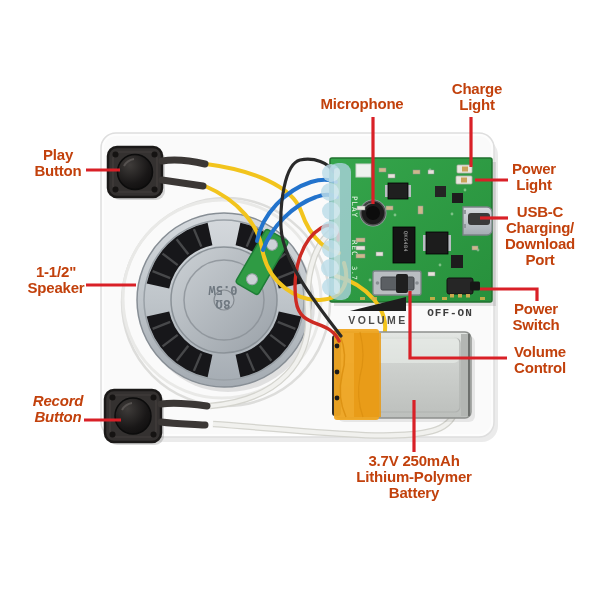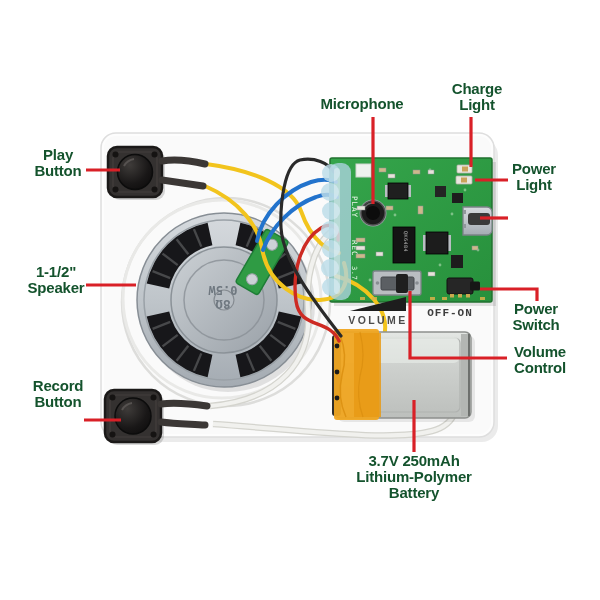--- a/index.html
+++ b/index.html
@@ -7,21 +7,21 @@
     position:relative;width:600px;height:600px;background:#ffffff;overflow:hidden;
     font-family:"Liberation Sans", sans-serif;
   }
   .stage svg{position:absolute;left:0;top:0;}
   .callout{
     position:absolute;
     font-family:"Liberation Sans", sans-serif;
     font-weight:bold;
     font-size:15px;
     line-height:16px;
-    color:#14532d;
+    color:#c2410c;
     text-align:center;
     white-space:pre-line;
     letter-spacing:-0.2px;
   }
   .mark-volume{font-family:"Liberation Sans",sans-serif;font-weight:bold;}
   .mark-power{font-family:"Liberation Mono",monospace;font-weight:bold;}
   .silk{font-family:"DejaVu Sans Mono",monospace;}
 </style>
 </head>
 <body>
@@ -318,27 +318,31 @@
     <polyline points="480,289 537,289 537,301"></polyline>
     <polyline points="410,291 410,358 507,358"></polyline>
     <line x1="414" y1="400" x2="414" y2="452"></line>
   </g>
 </svg>
 
 <div class="callout" style="left:13px;top:147px;width:90px;">Play
 Button</div>
 <div class="callout" style="left:8px;top:264px;width:96px;">1-1/2"
 Speaker</div>
-<div class="callout" style="left:13px;top:378px;width:90px;">Record
+<div class="callout" style="left:13px;top:393px;width:90px;font-style:italic;">Record
 Button</div>
 <div class="callout" style="left:302px;top:96px;width:120px;">Microphone</div>
 <div class="callout" style="left:437px;top:81px;width:80px;">Charge
 Light</div>
 <div class="callout" style="left:494px;top:161px;width:80px;">Power
 Light</div>
+<div class="callout" style="left:496px;top:204px;width:88px;">USB-C
+Charging/
+Download
+Port</div>
 <div class="callout" style="left:494px;top:301px;width:84px;">Power
 Switch</div>
 <div class="callout" style="left:496px;top:344px;width:88px;">Volume
 Control</div>
 <div class="callout" style="left:334px;top:453px;width:160px;">3.7V 250mAh
 Lithium-Polymer
 Battery</div>
 
 </div>
 

